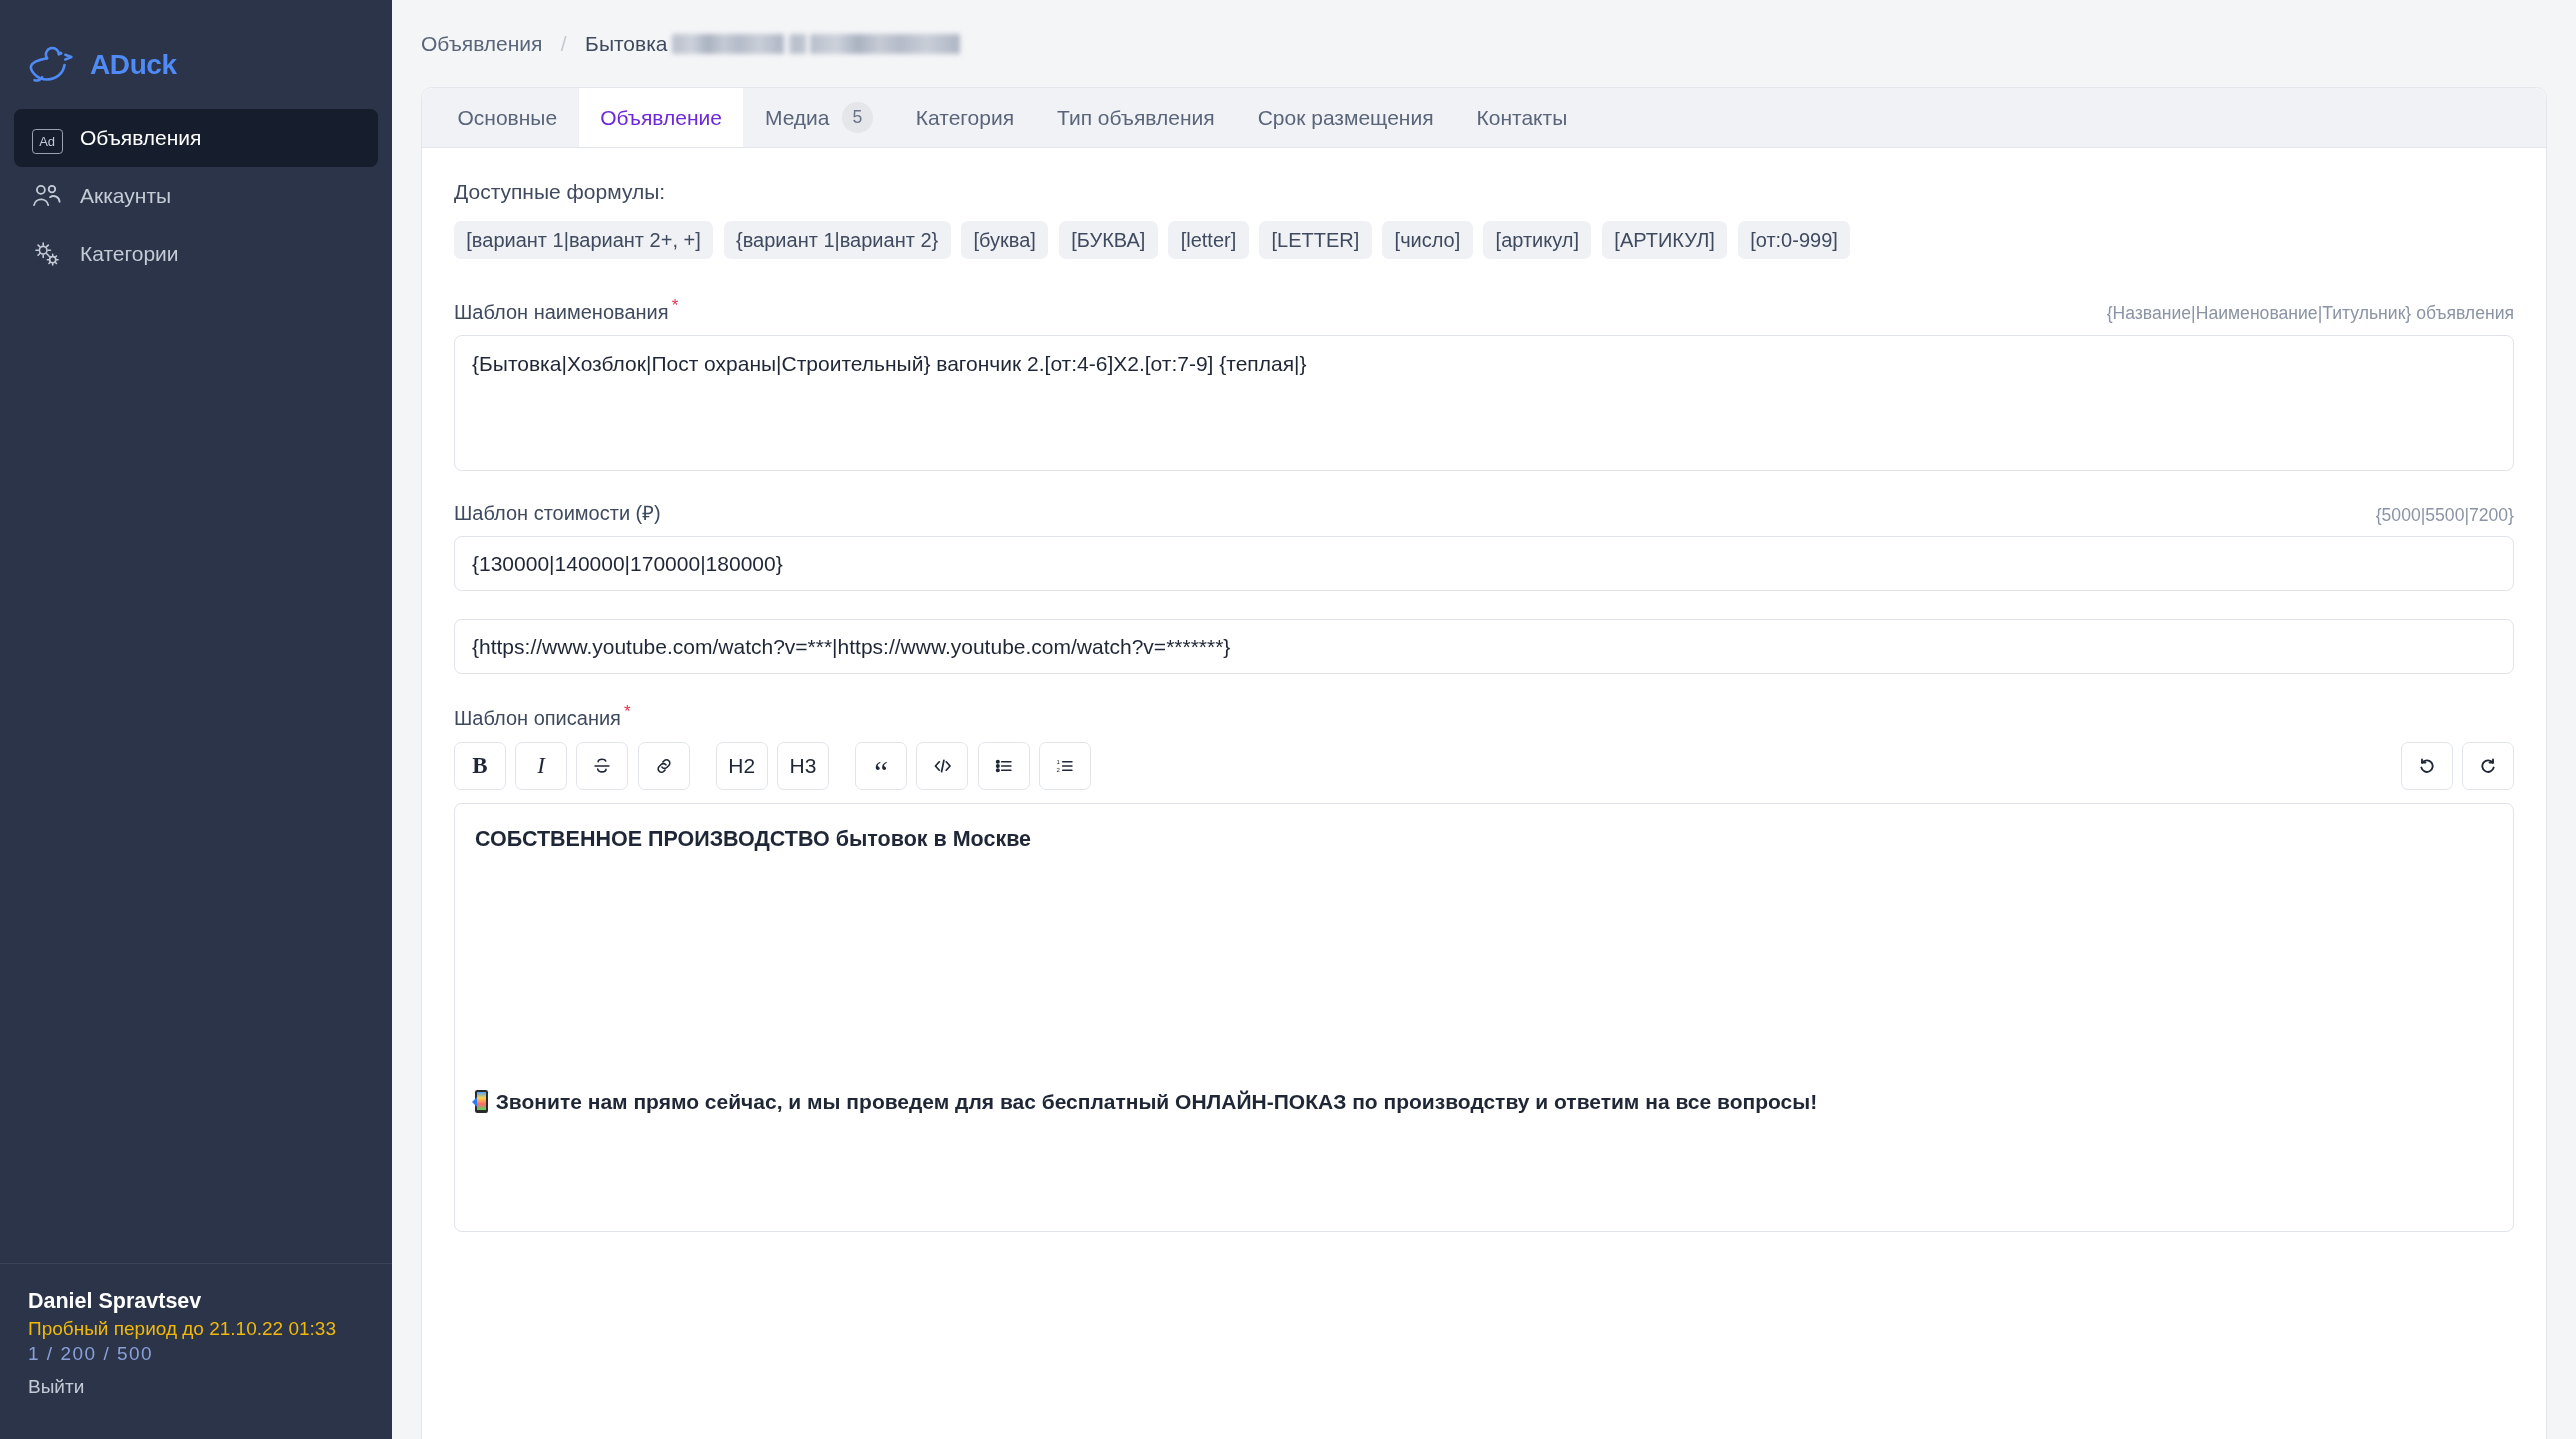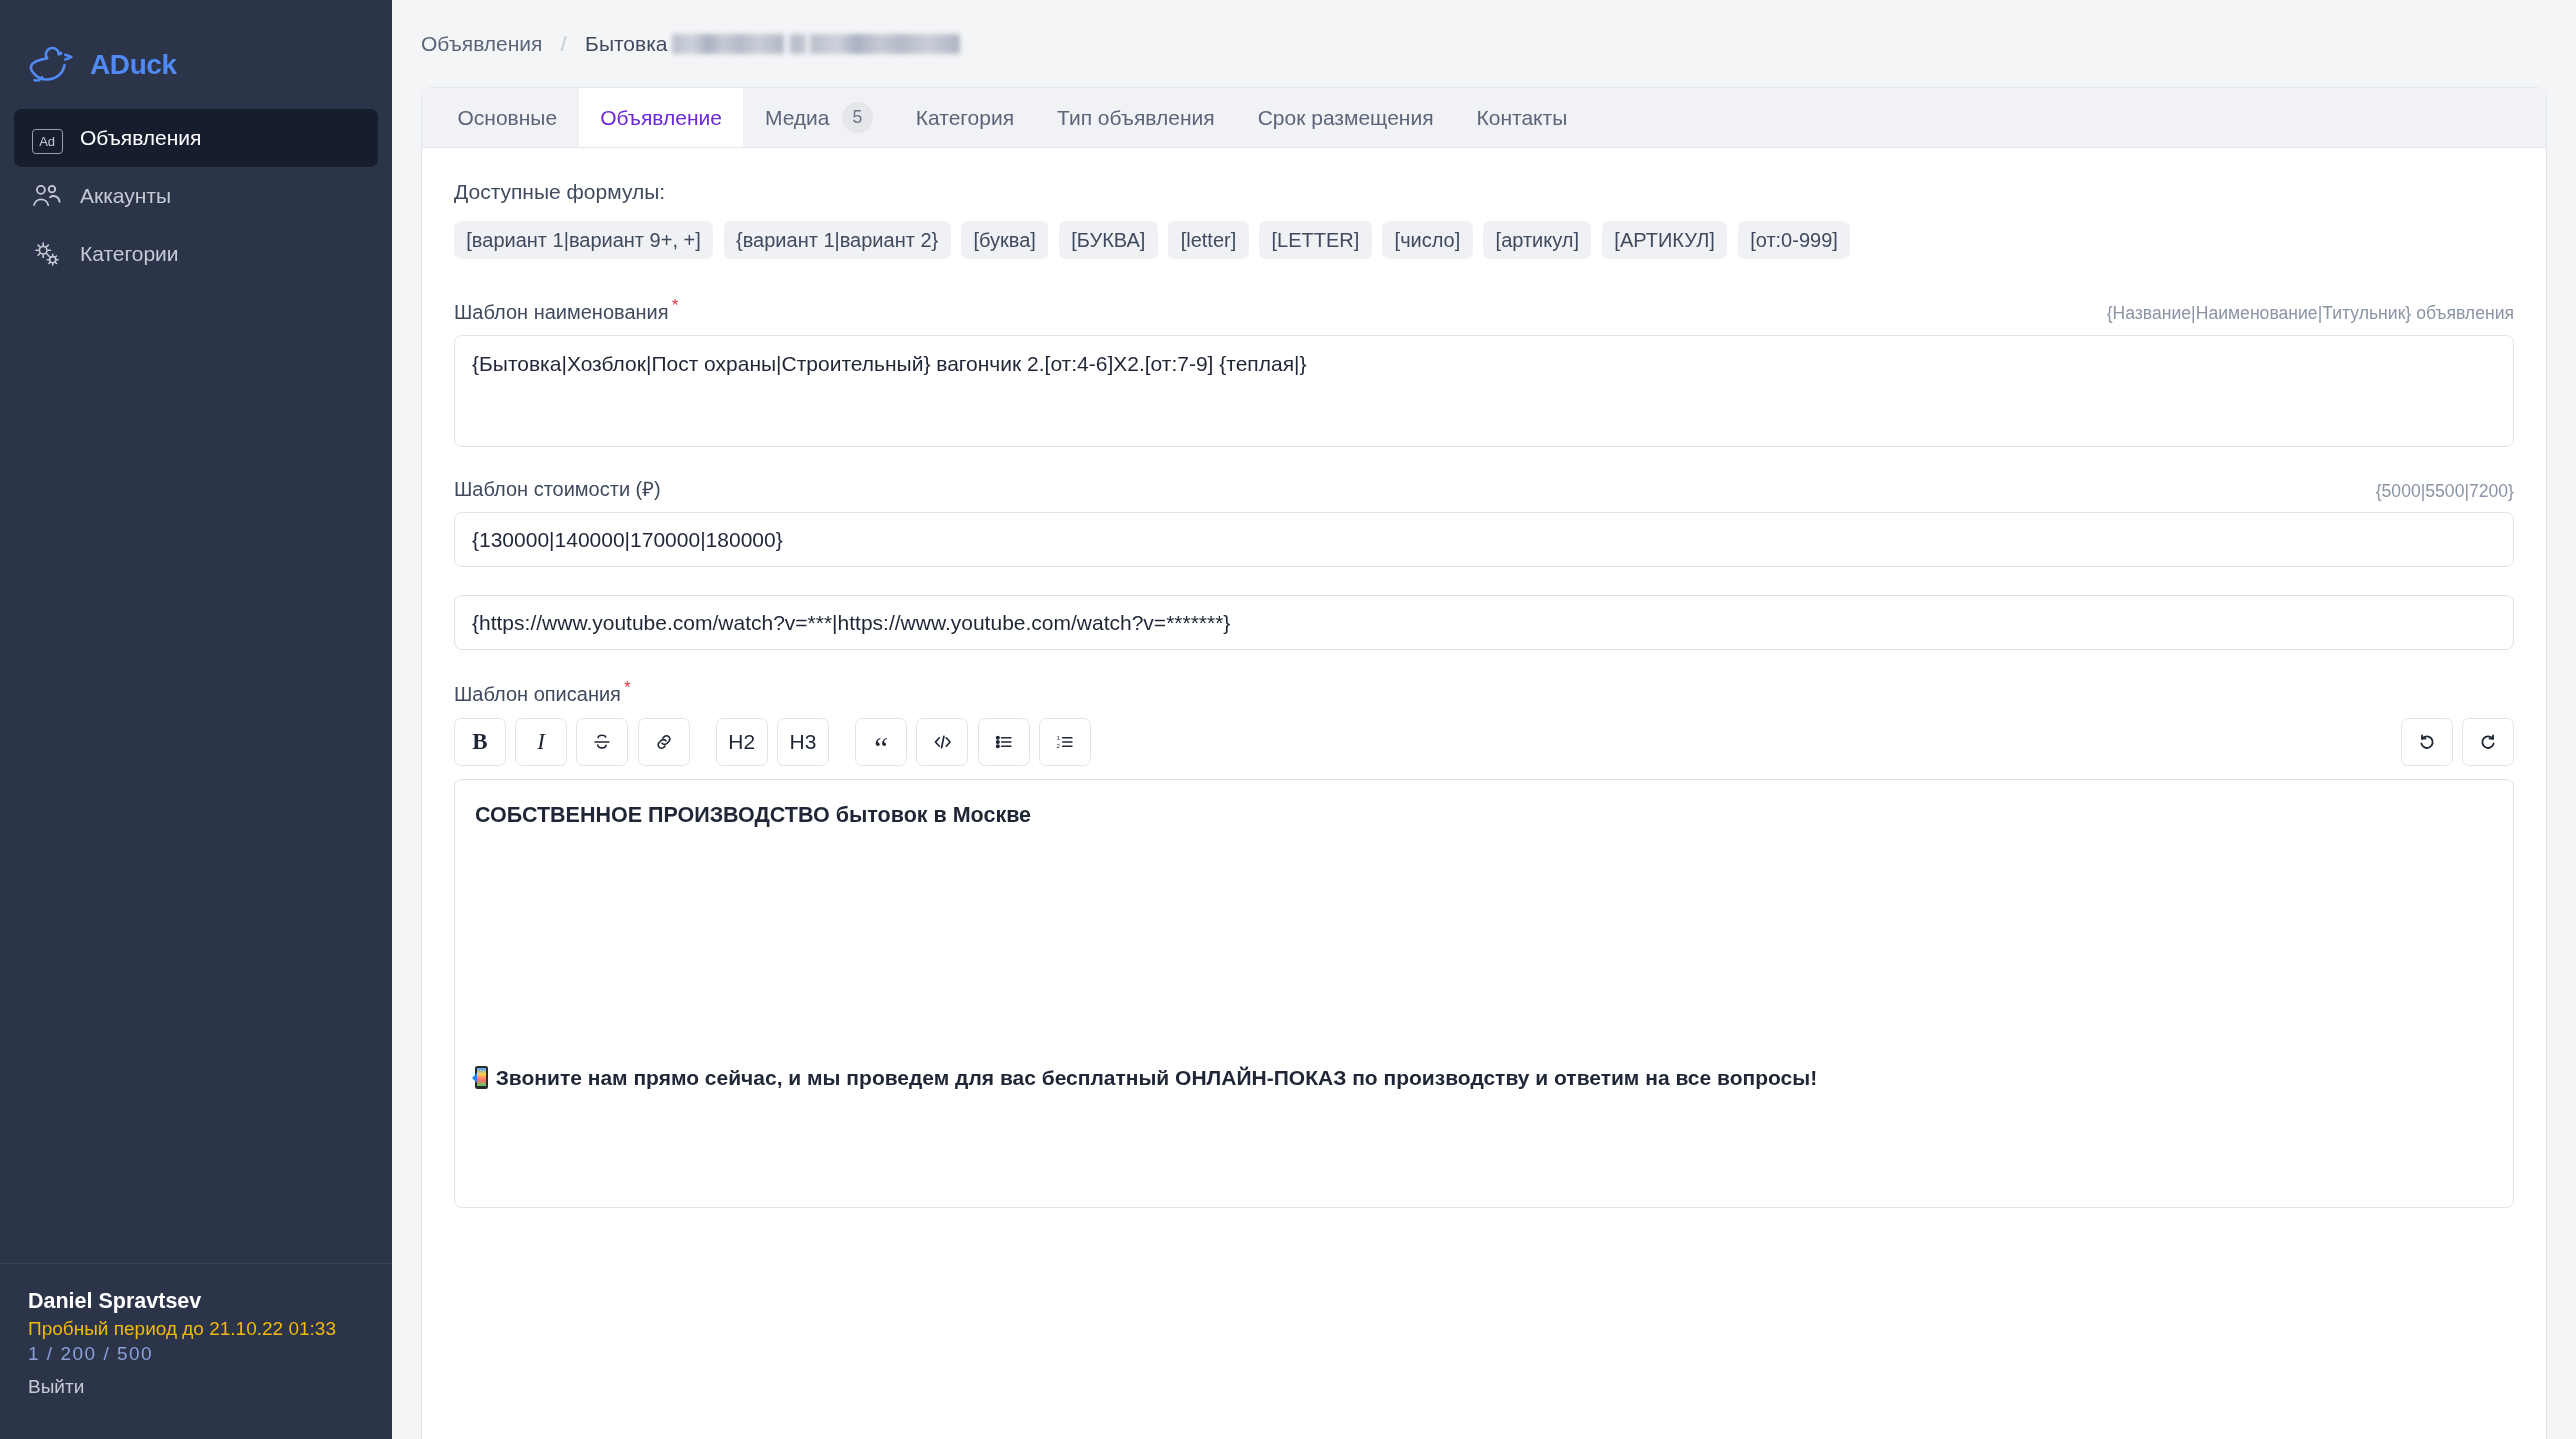--- a/index.html
+++ b/index.html
@@ -133,21 +133,21 @@
   .field-label { font-size: 20px; color: #3f4a5e; font-weight: 400; }
   .req { color: #e3354a; font-size: 17px; vertical-align: super; margin-left: 3.1px; }
   .field-hint { font-size: 17.6px; color: #8b94a4; }
 
   .input-box {
     width: 100%; border: 0.8px solid #dfe3e9; border-radius: 7.7px;
     background: #ffffff; font-size: 21px; color: #1f2636;
     padding: 14px 17px; font-family: "Liberation Sans", sans-serif;
     outline: none; display: block;
   }
-  textarea.input-box { height: 112px; resize: none; line-height: 1.35; }
+  textarea.input-box { height: 136px; resize: none; line-height: 1.35; }
   input.input-box { height: 55px; }
 
   
   .editor-toolbar {
     display: flex; align-items: center; justify-content: space-between;
     margin-bottom: 12.3px;
   }
   .tool-group { display: flex; align-items: center; }
   .tool-sep { width: 17px; }
   .tbtn {
@@ -301,21 +301,21 @@
         </div>
         <div class="tab">
           <span>Контакты</span>
         </div>
       </div>
 
       <div class="card-body">
 
         <div class="formulas-label">Доступные формулы:</div>
         <div class="chips">
-          <span class="chip">[вариант 1|вариант 9+, +]</span>
+          <span class="chip">[вариант 1|вариант 2+, +]</span>
           <span class="chip">{вариант 1|вариант 2}</span>
           <span class="chip">[буква]</span>
           <span class="chip">[БУКВА]</span>
           <span class="chip">[letter]</span>
           <span class="chip">[LETTER]</span>
           <span class="chip">[число]</span>
           <span class="chip">[артикул]</span>
           <span class="chip">[АРТИКУЛ]</span>
           <span class="chip">[от:0-999]</span>
         </div>

